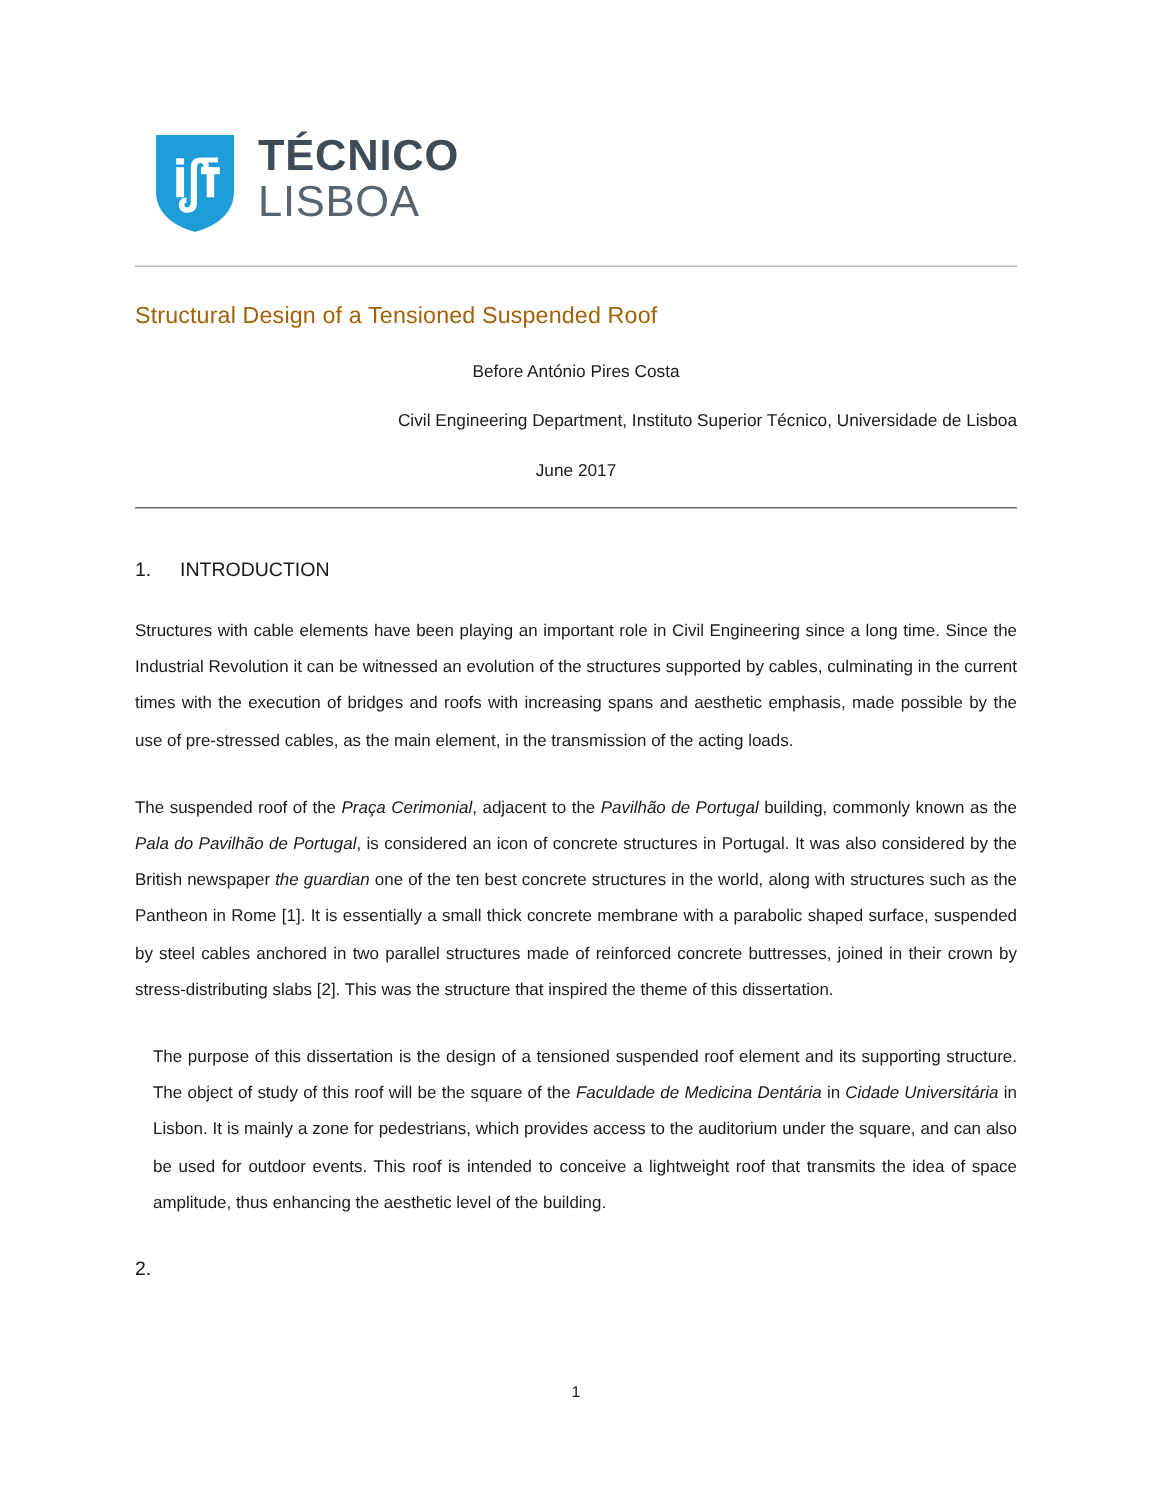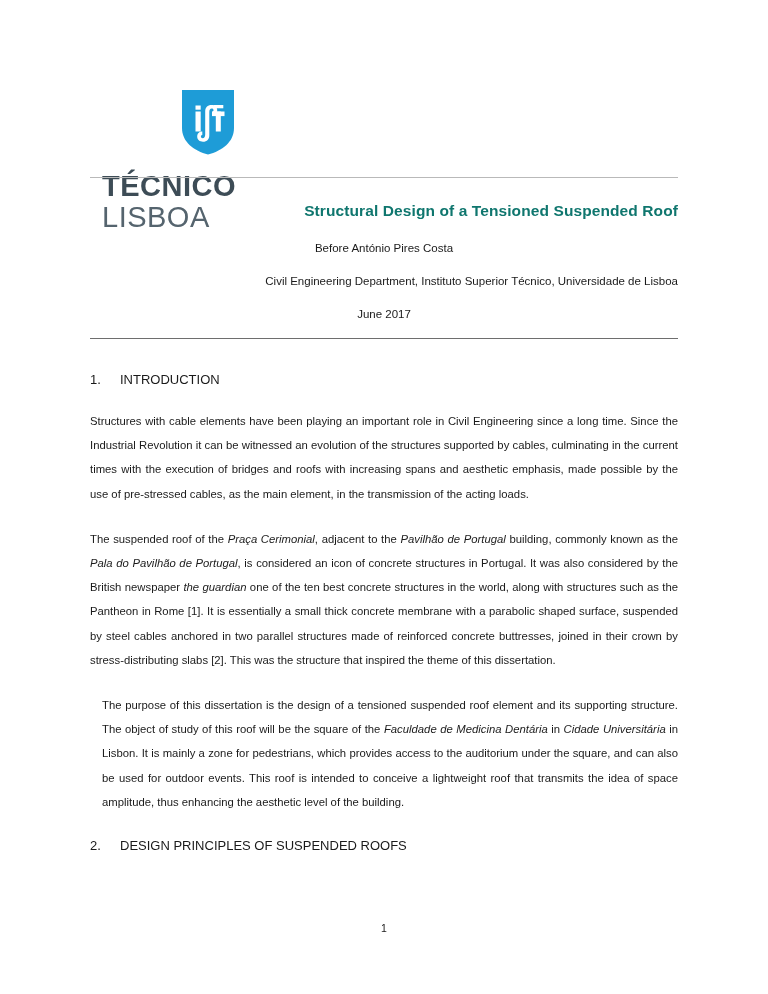--- a/index.html
+++ b/index.html
@@ -23,23 +23,22 @@
     background: #fff;
     overflow: hidden;
   }
 
   
   .logo-block {
     position: absolute;
     left: 102px;
     top: 88px;
     display: flex;
-    align-items: flex-end;
+    align-items: flex-start;
     gap: 14px;
-    flex-direction: column;
   }
   .shield {
     width: 56px;
     height: 68px;
     display: block;
   }
   .logo-text {
     display: flex;
     flex-direction: column;
     justify-content: center;
@@ -78,24 +77,24 @@
     height: 1px;
     background: #6e6e6e;
   }
 
   
   .doc-title {
     position: absolute;
     left: 90px;
     top: 192px;
     width: 588px;
-    text-align: right;
+    text-align: left;
     font-size: 15.5px;
-    font-weight: bold;
-    color: #0f766e;
+    font-weight: normal;
+    color: #a16207;
     letter-spacing: 0.1px;
   }
   .author {
     position: absolute;
     left: 90px;
     top: 242px;
     width: 588px;
     text-align: center;
     font-size: 11.5px;
     color: #1a1a1a;
@@ -210,21 +209,20 @@
     </div>
 
     <p class="para">Structures with cable elements have been playing an important role in Civil Engineering since a long time. Since the Industrial Revolution it can be witnessed an evolution of the structures supported by cables, culminating in the current times with the execution of bridges and roofs with increasing spans and aesthetic emphasis, made possible by the use of pre-stressed cables, as the main element, in the transmission of the acting loads.</p>
 
     <p class="para"><span>The suspended roof of the </span><i>Praça Cerimonial</i><span>, adjacent to the </span><i>Pavilhão de Portugal</i><span> building, commonly known as the </span><i>Pala do Pavilhão de Portugal</i><span>, is considered an icon of concrete structures in Portugal. It was also considered by the British newspaper </span><i>the guardian</i><span> one of the ten best concrete structures in the world, along with structures such as the Pantheon in Rome [1]. It is essentially a small thick concrete membrane with a parabolic shaped surface, suspended by steel cables anchored in two parallel structures made of reinforced concrete buttresses, joined in their crown by stress-distributing slabs [2]. This was the structure that inspired the theme of this dissertation.</span></p>
 
     <p class="para last-of-sec"><span>The purpose of this dissertation is the design of a tensioned suspended roof element and its supporting structure. The object of study of this roof will be the square of the </span><i>Faculdade de Medicina Dentária</i><span> in </span><i>Cidade Universitária</i><span> in Lisbon. It is mainly a zone for pedestrians, which provides access to the auditorium under the square, and can also be used for outdoor events. This roof is intended to conceive a lightweight roof that transmits the idea of space amplitude, thus enhancing the aesthetic level of the building.</span></p>
 
     <div class="section-heading gap-before">
       <span class="num">2.</span>
-      <span>DESIGN PRINCIPLES OF SUSPENDED ROOFS</span>
     </div>
 
 
   </div>
 
   <div class="page-number">1</div>
 
 </div>
 
 </body></html>

